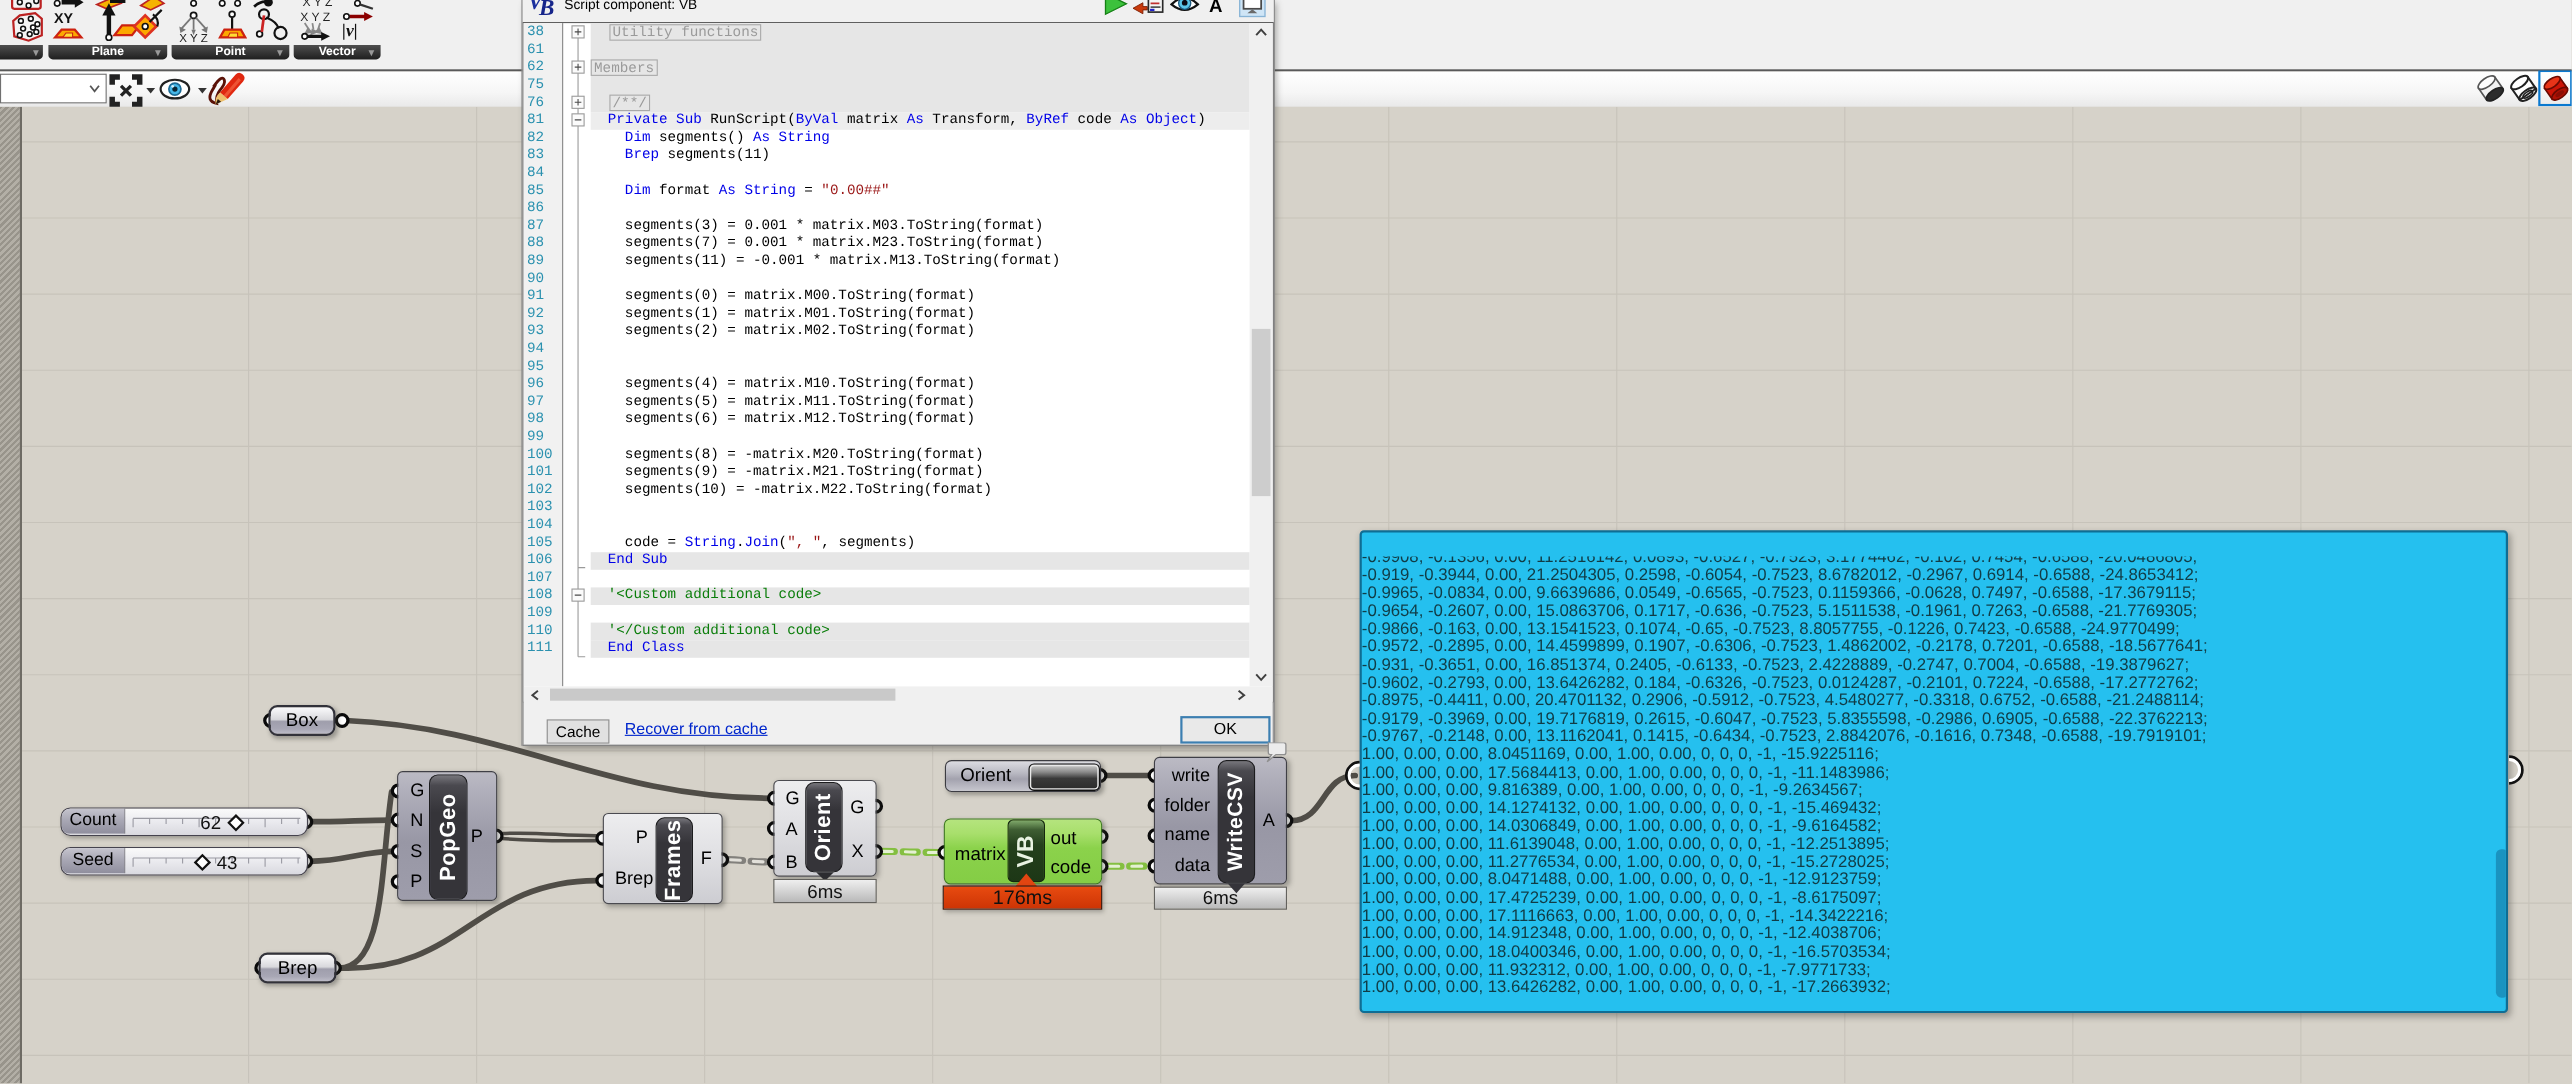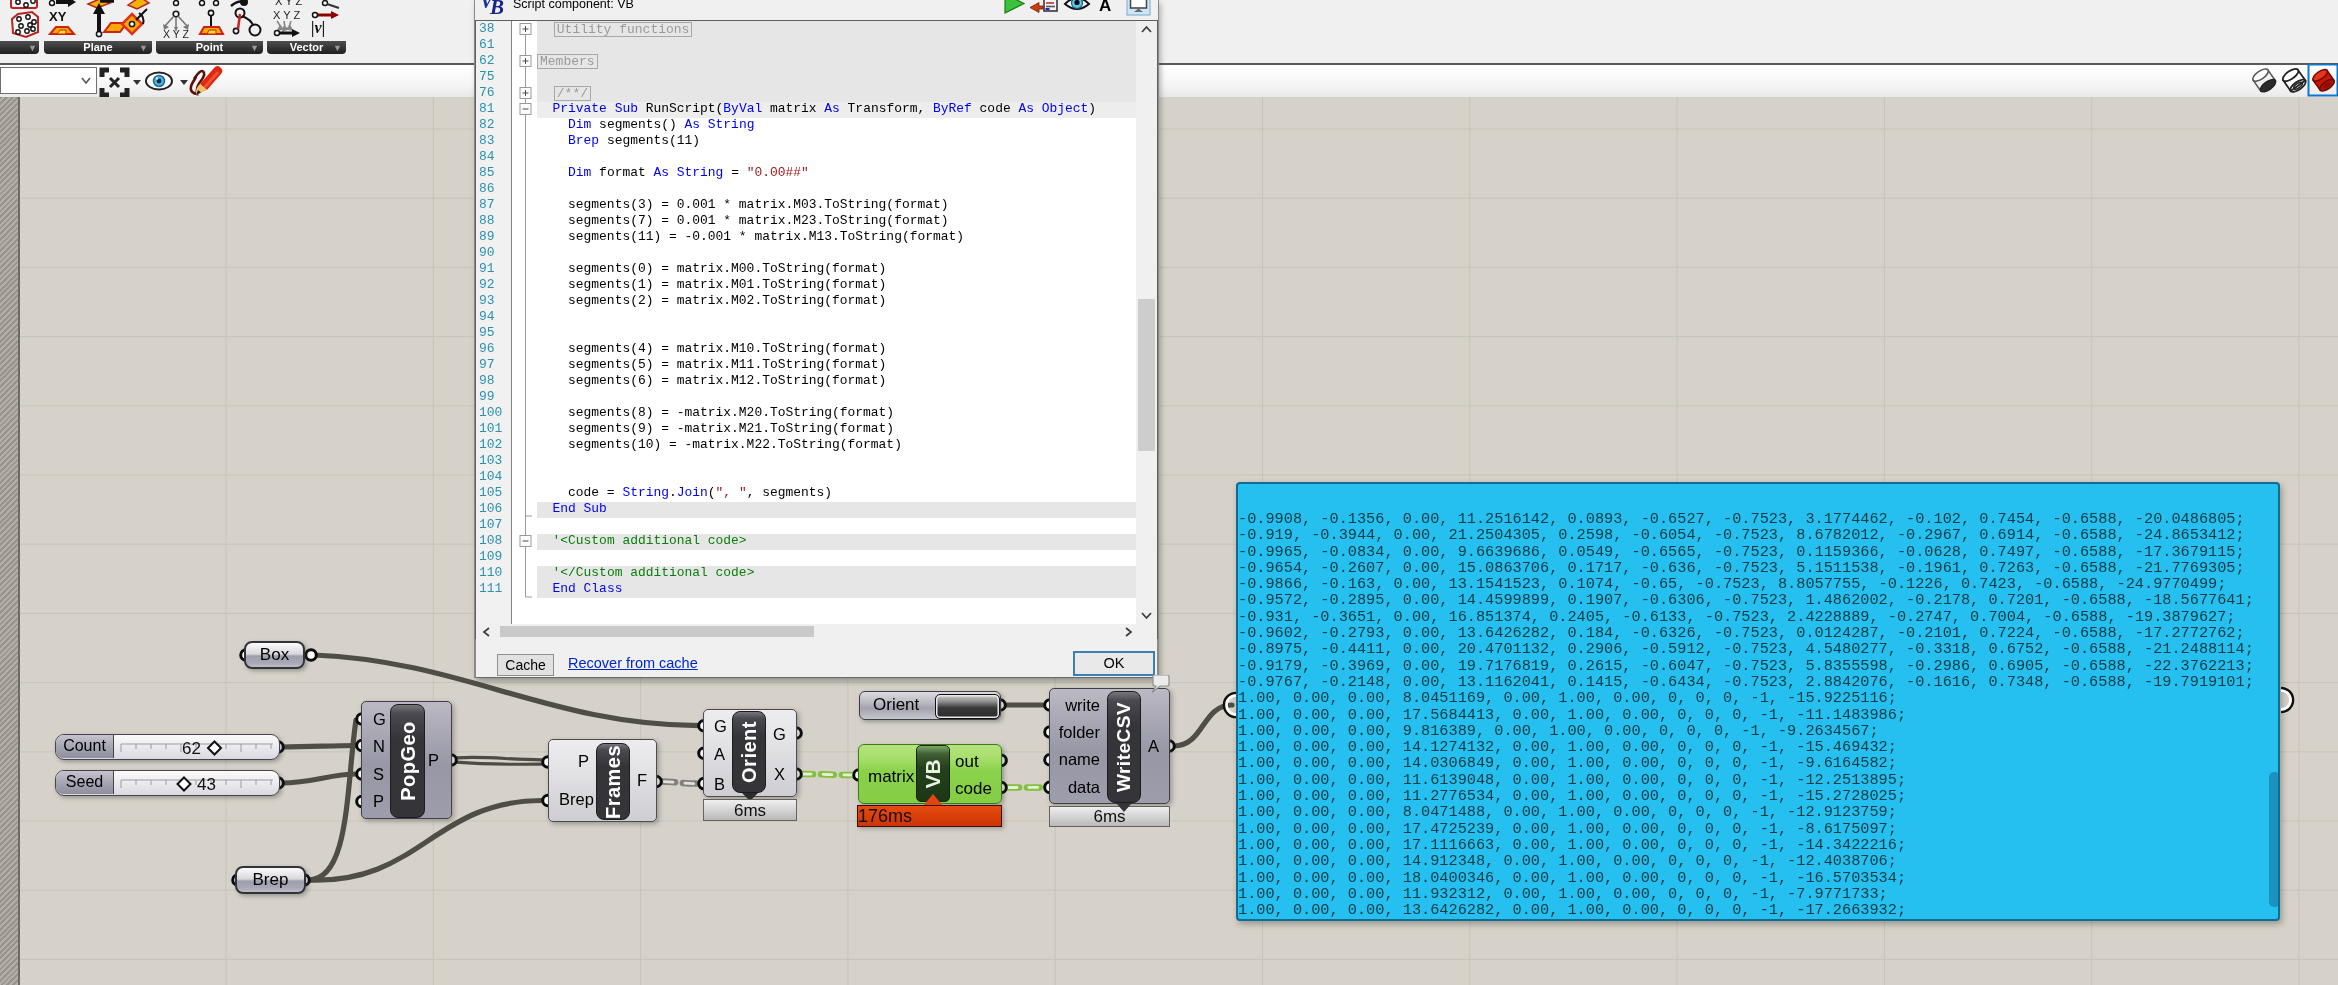--- a/index.html
+++ b/index.html
@@ -383,21 +383,21 @@
 
     <div class="abs" style="left:858px;top:744px;width:144px;height:60px;border:1.5px solid #3d7a1e;border-radius:6px;box-sizing:border-box;background:linear-gradient(#b5e47e 0%,#a8df6c 22%,#8bd24b 45%,#84cd45 100%);box-shadow:2px 2px 4px rgba(60,60,55,.4);">
       <div class="abs" style="left:9px;top:22px;font-size:17px;color:#000;">matrix</div>
       <div class="abs" style="left:96px;top:7px;font-size:17px;color:#000;">out</div>
       <div class="abs" style="left:96px;top:34px;font-size:17px;color:#000;">code</div>
       <div class="abs" style="left:57px;top:0px;width:34px;height:57px;border-radius:5px;border:1.5px solid #14270e;box-sizing:border-box;background:linear-gradient(#7fa86a 0,#3f5e33 15%,#24401c 40%,#1d3716 100%);">
         <span style="position:absolute;left:50%;top:50%;transform:translate(-50%,-50%) rotate(-90deg);color:#e9f3e2;font-weight:bold;font-size:21px;">VB</span>
       </div>
       <div class="abs" style="left:64px;top:49px;width:0;height:0;border-left:10px solid transparent;border-right:10px solid transparent;border-bottom:12px solid #e24511;"></div>
     </div>
-    <div class="abs" style="left:857px;top:805px;width:145px;height:22px;background:linear-gradient(#e84b10,#cd3405);border:1px solid #3a0f02;box-sizing:border-box;font-size:18px;color:#111;line-height:21px;box-shadow:2px 2px 4px rgba(60,60,55,.35);">176ms</div>
+    <div class="abs" style="left:857px;top:805px;width:145px;height:22px;background:linear-gradient(#e84b10,#cd3405);border:1px solid #3a0f02;box-sizing:border-box;text-align:center;font-size:18px;color:#111;line-height:21px;box-shadow:2px 2px 4px rgba(60,60,55,.35);">176ms</div>
 
     <div class="abs gcomp" style="left:1049px;top:688px;width:121px;height:116px;">
       <div class="ctext" style="left:0;top:7px;width:50px;text-align:right;">write</div>
       <div class="ctext" style="left:0;top:34px;width:50px;text-align:right;">folder</div>
       <div class="ctext" style="left:0;top:61px;width:50px;text-align:right;">name</div>
       <div class="ctext" style="left:0;top:89px;width:50px;text-align:right;">data</div>
       <div class="ctext" style="left:98px;top:48px;">A</div>
       <div class="vlabel" style="left:57px;top:2px;width:34px;height:112px;">
           <span style="font-size:19px;">WriteCSV</span>
         </div>
@@ -407,21 +407,21 @@
         <path d="M2,0 L18,0 L10,9 Z" fill="#35343a"></path>
       </svg>
 
     <svg class="abs" style="left:1149px;top:675px;z-index:6" width="24" height="20" viewBox="0 0 24 20">
       <path d="M4,0 L18,0 Q20,0 20,2 L20,9 Q20,11 18,11 L11,11 L3,17.5 L7,11 L6,11 Q4,11 4,9 Z" fill="#ececec" stroke="#8f8f8f" stroke-width="1.2"></path>
     </svg>
   </div>
 
     <div class="abs" style="left:1236px;top:482px;width:1044px;height:439px;background:#25c0ef;border:2px solid #0f6d94;border-radius:4px;box-sizing:border-box;box-shadow:2px 3px 6px rgba(60,60,55,.4);overflow:hidden;">
       <div class="abs" style="left:0px;top:22px;width:1036px;height:412px;overflow:hidden;">
-        <div class="abs" style="left:0;top:-7px;font-family:Liberation Mono, monospace;font-size:15.25px;line-height:16.3px;color:#113c46;white-space:pre;margin-top:12px;">-0.9908, -0.1356, 0.00, 11.2516142, 0.0893, -0.6527, -0.7523, 3.1774462, -0.102, 0.7454, -0.6588, -20.0486805;
+        <div class="abs" style="left:0;top:-7px;font-family:Liberation Sans, sans-serif;font-size:15.25px;line-height:16.3px;color:#113c46;white-space:pre;">-0.9908, -0.1356, 0.00, 11.2516142, 0.0893, -0.6527, -0.7523, 3.1774462, -0.102, 0.7454, -0.6588, -20.0486805;
 -0.919, -0.3944, 0.00, 21.2504305, 0.2598, -0.6054, -0.7523, 8.6782012, -0.2967, 0.6914, -0.6588, -24.8653412;
 -0.9965, -0.0834, 0.00, 9.6639686, 0.0549, -0.6565, -0.7523, 0.1159366, -0.0628, 0.7497, -0.6588, -17.3679115;
 -0.9654, -0.2607, 0.00, 15.0863706, 0.1717, -0.636, -0.7523, 5.1511538, -0.1961, 0.7263, -0.6588, -21.7769305;
 -0.9866, -0.163, 0.00, 13.1541523, 0.1074, -0.65, -0.7523, 8.8057755, -0.1226, 0.7423, -0.6588, -24.9770499;
 -0.9572, -0.2895, 0.00, 14.4599899, 0.1907, -0.6306, -0.7523, 1.4862002, -0.2178, 0.7201, -0.6588, -18.5677641;
 -0.931, -0.3651, 0.00, 16.851374, 0.2405, -0.6133, -0.7523, 2.4228889, -0.2747, 0.7004, -0.6588, -19.3879627;
 -0.9602, -0.2793, 0.00, 13.6426282, 0.184, -0.6326, -0.7523, 0.0124287, -0.2101, 0.7224, -0.6588, -17.2772762;
 -0.8975, -0.4411, 0.00, 20.4701132, 0.2906, -0.5912, -0.7523, 4.5480277, -0.3318, 0.6752, -0.6588, -21.2488114;
 -0.9179, -0.3969, 0.00, 19.7176819, 0.2615, -0.6047, -0.7523, 5.8355598, -0.2986, 0.6905, -0.6588, -22.3762213;
 -0.9767, -0.2148, 0.00, 13.1162041, 0.1415, -0.6434, -0.7523, 2.8842076, -0.1616, 0.7348, -0.6588, -19.7919101;

